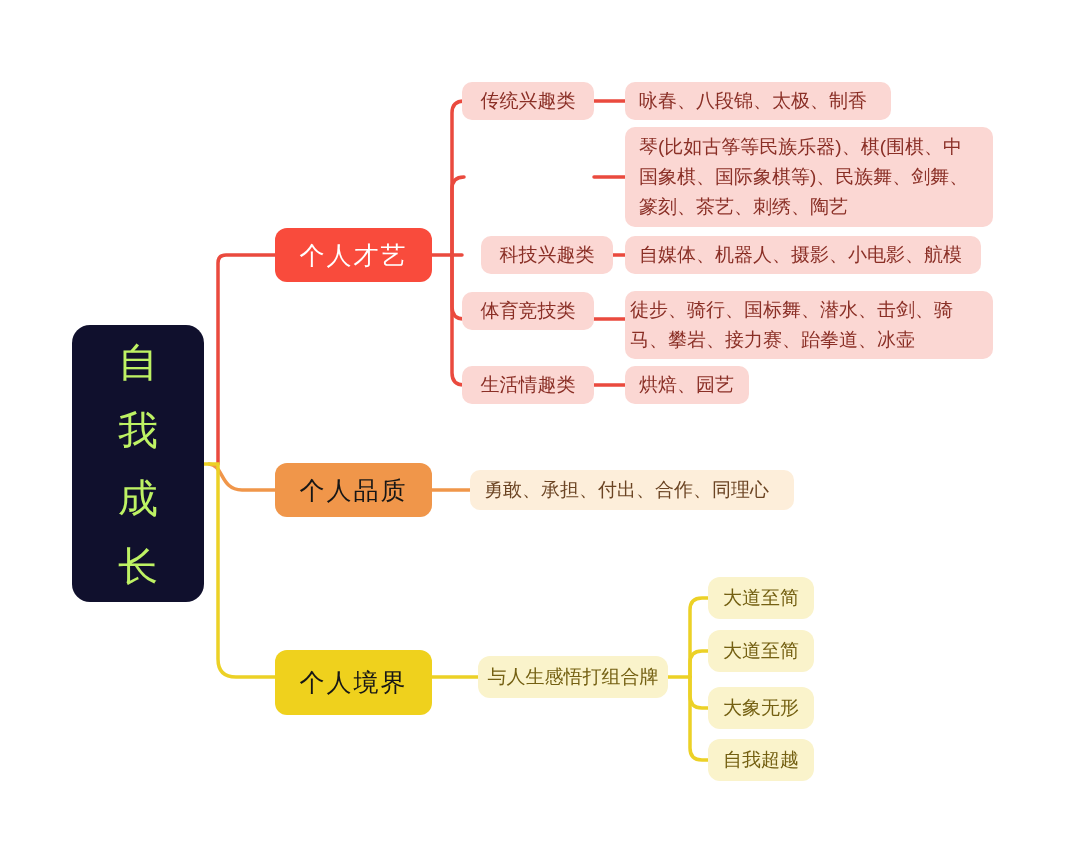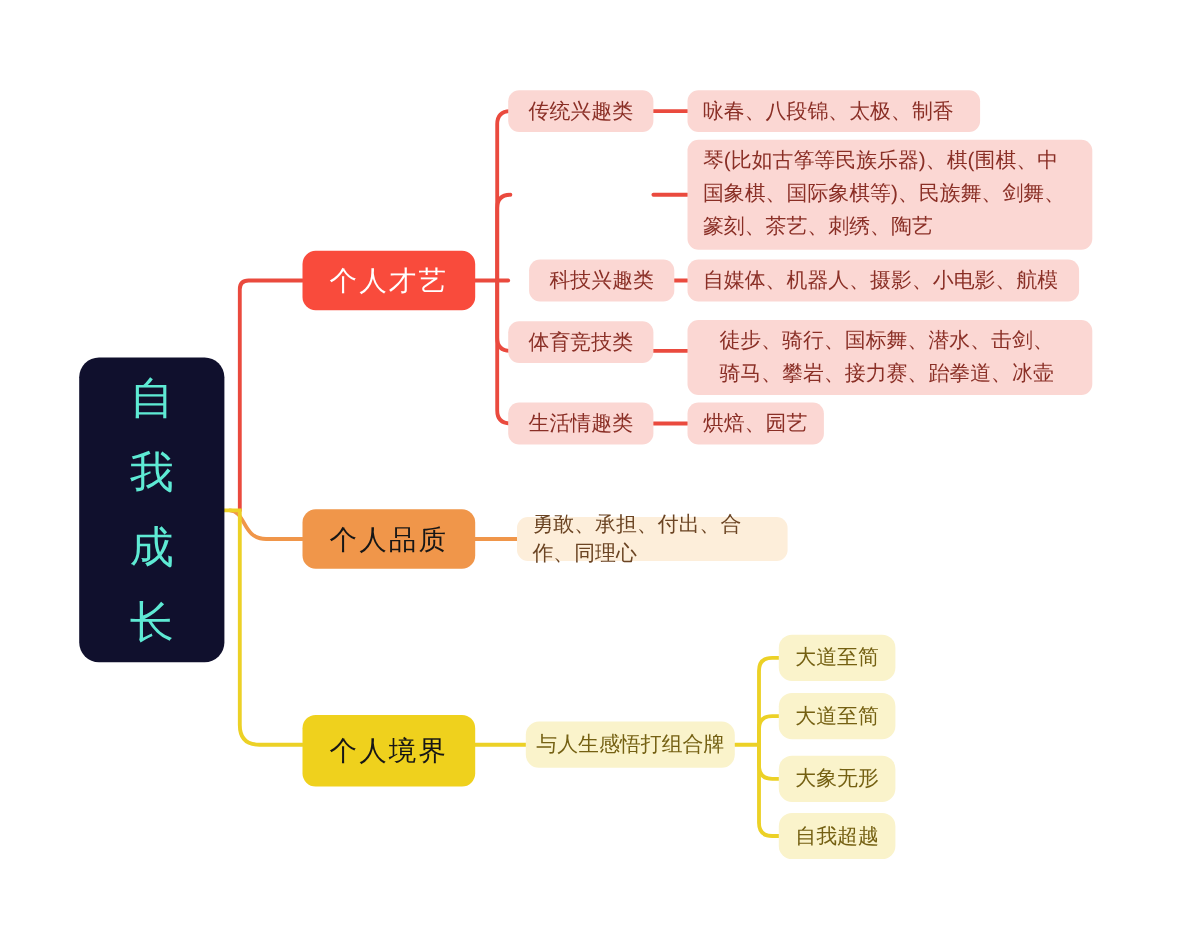--- a/index.html
+++ b/index.html
@@ -3,45 +3,45 @@
 <meta charset="utf-8">
 <style>
   html,body{margin:0;padding:0;background:#ffffff;}
   body{font-family:"Liberation Sans",sans-serif;}
   .stage{position:relative;width:1080px;height:855px;background:#ffffff;overflow:hidden;}
   .wires{position:absolute;left:0;top:0;width:1080px;height:855px;}
   .node{position:absolute;box-sizing:border-box;display:flex;align-items:center;justify-content:center;}
 
   
   .root{left:72px;top:325px;width:132px;height:277px;background:#10102d;border-radius:18px;
-        color:#5eead4;font-size:40px;line-height:68px;text-align:center;
+        color:#bef264;font-size:40px;line-height:68px;text-align:center;
         padding:0 44px;word-break:break-all;}
 
   
   .branch{left:275px;width:157px;height:54px;border-radius:12px;font-size:25px;letter-spacing:2px;}
   .branch-talent{top:228px;background:#f94b3c;color:#ffffff;}
   .branch-quality{top:463px;background:#f0964a;color:#161616;}
   .branch-realm{top:650px;height:65px;background:#efd11d;color:#161616;}
 
   
   .cat{left:462px;width:132px;height:38px;background:#fbd7d3;color:#8a2f26;
        border-radius:10px;font-size:19px;}
   .cat1{top:82px;} .cat2{top:158px;} .cat3{top:236px;margin-left:19px;} .cat4{top:292px;} .cat5{top:366px;text-align:center;}
 
   
   .detail{left:625px;background:#fbd7d3;color:#8a2f26;border-radius:10px;font-size:19px;
           justify-content:flex-start;padding:0 14px;text-align:left;}
   .det1{top:82px;height:38px;width:266px;}
   .det2{top:127px;width:368px;padding:5px 14px;line-height:30px;}
   .det3{top:236px;height:38px;width:356px;}
-  .det4{top:291px;width:368px;padding:4px 29px;line-height:30px;}
+  .det4{top:291px;width:368px;padding:4px 5px;line-height:30px;}
   .det5{top:366px;height:38px;width:124px;}
 
   
-  .quality-detail{left:470px;top:470px;width:246px;height:40px;background:#fdeeda;color:#6b4423;
+  .quality-detail{left:470px;top:470px;width:324px;height:40px;background:#fdeeda;color:#6b4423;
                   border-radius:10px;font-size:19px;justify-content:flex-start;padding:12px 14px;}
 
   
   .realm-detail{left:478px;top:656px;width:190px;height:42px;background:#faf3cb;color:#746012;
                 border-radius:12px;font-size:19px;}
   .leaf{left:708px;width:106px;height:42px;background:#faf3cb;color:#746012;
         border-radius:12px;font-size:19px;}
   .leaf1{top:577px;} .leaf2{top:630px;} .leaf3{top:687px;} .leaf4{top:739px;}
 </style>
 </head>

